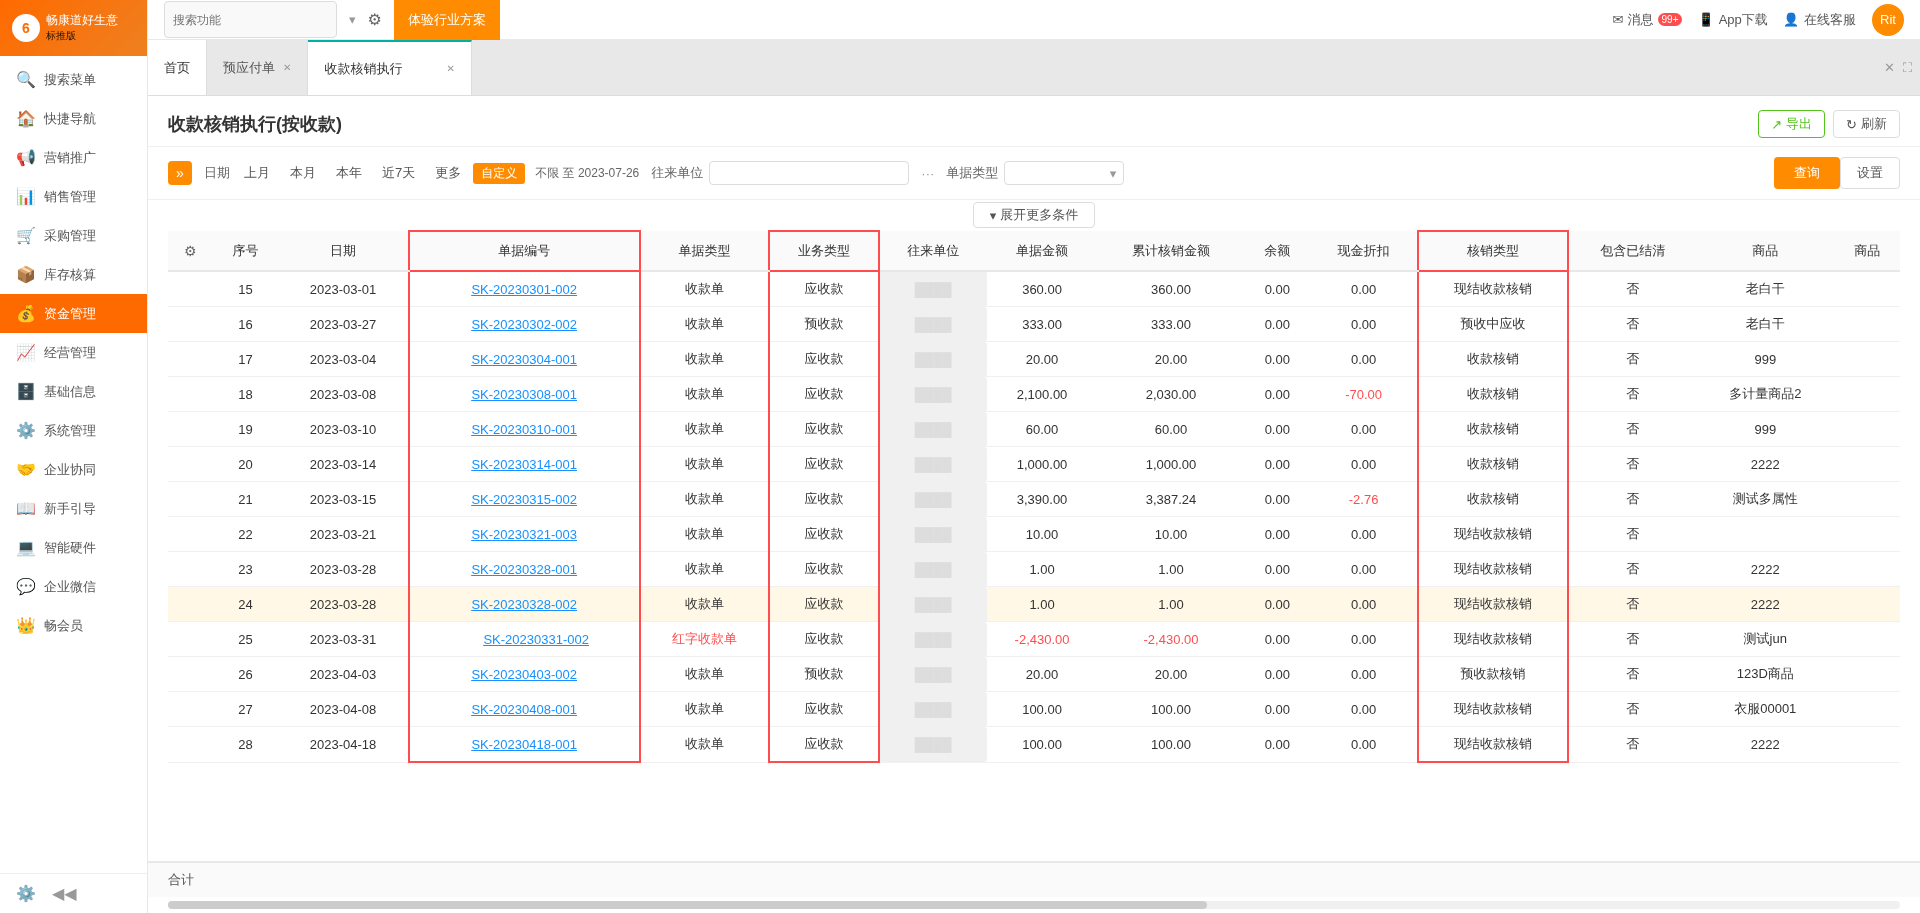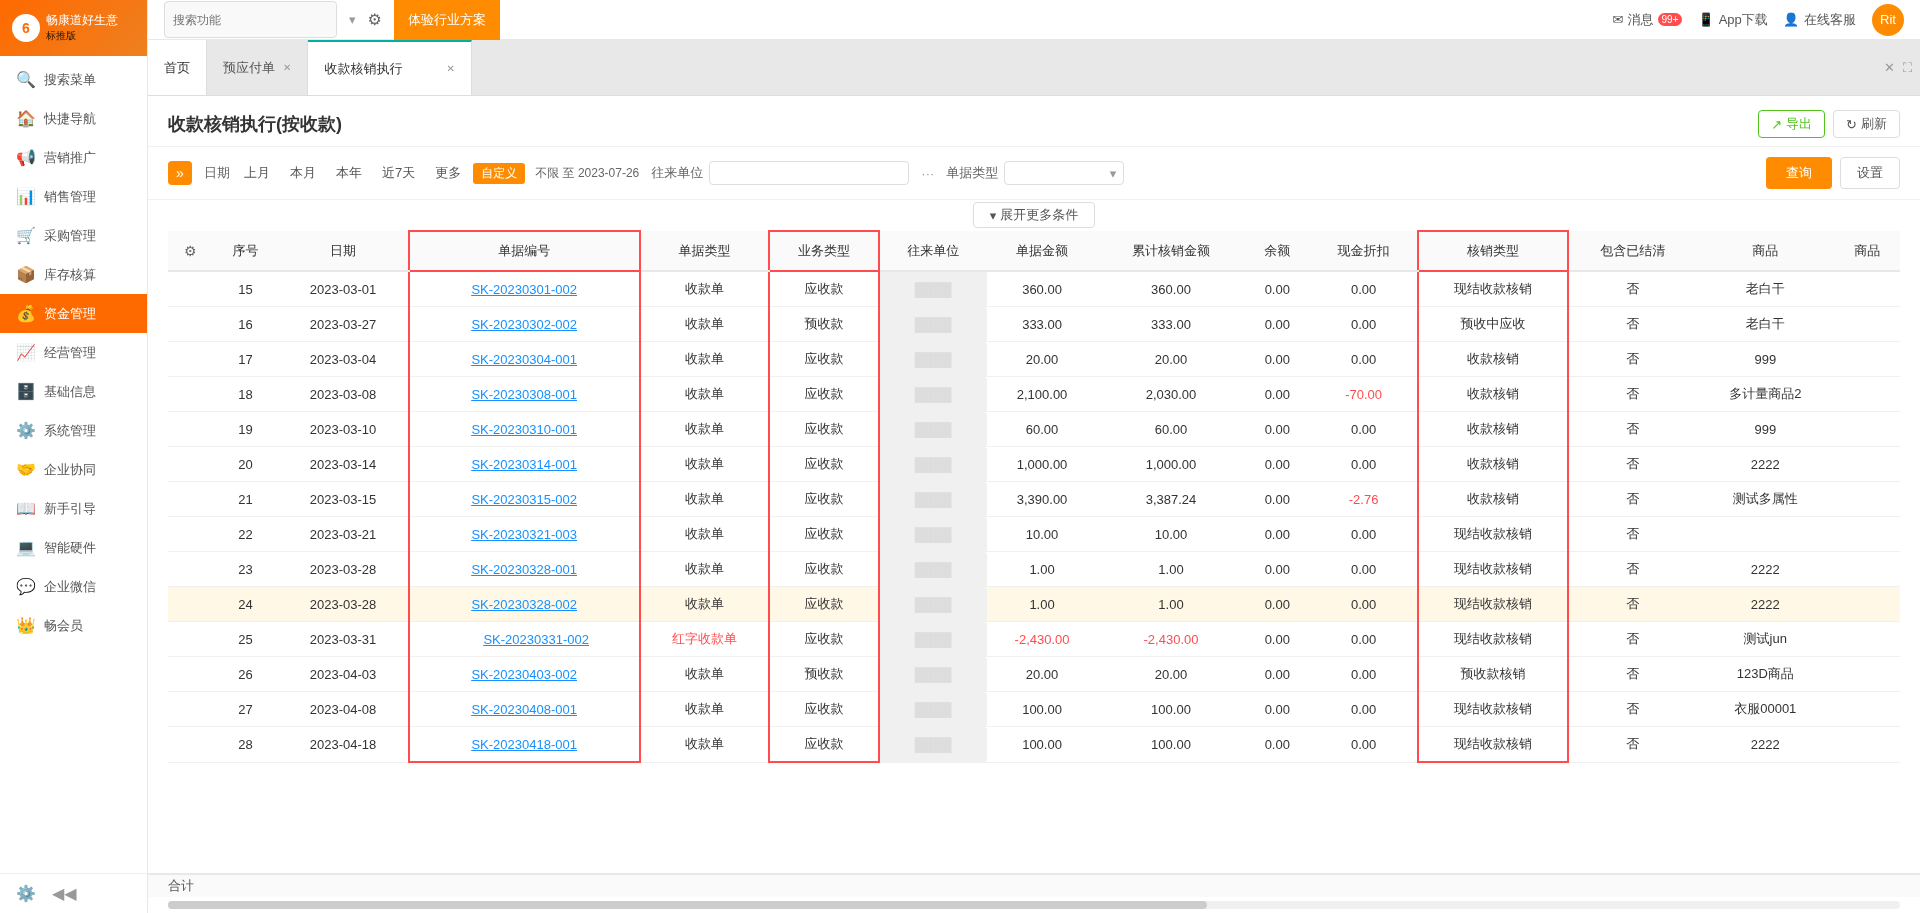--- a/index.html
+++ b/index.html
@@ -175,21 +175,21 @@
       padding: 8px 8px; text-align: center; color: #333;
       border-bottom: 1px solid #f0f0f0; white-space: nowrap;
     }
     tbody tr.highlighted { background: #fff8e6; }
     .link { color: #1890ff; cursor: pointer; text-decoration: underline; }
     .red-text { color: #ff4d4f; }
     .gear-icon { cursor: pointer; color: #666; font-size: 14px; }
 
     
     .table-footer {
-      padding: 2px 20px;
+      padding: 8px 20px;
       background: #fafafa;
       border-top: 2px solid #e8e8e8;
       display: flex; gap: 40px;
     }
     .table-footer-item { color: #555; font-size: 13px; }
 
     
     .table-hscroll { padding: 4px 20px; background: #fff; }
     ::-webkit-scrollbar { width: 6px; height: 6px; }
     ::-webkit-scrollbar-thumb { background: #ddd; border-radius: 3px; }
@@ -359,21 +359,21 @@
 
       <div class="filter-group">
         <span class="filter-label">单据类型</span>
         <div class="filter-select-wrap">
           <select class="filter-select">
             <option></option>
           </select>
         </div>
       </div>
 
-      <div style="margin-left:auto;display:flex;gap:8px;">
+      <div style="margin-left:auto;display:flex;">
         <button class="btn-query">查询</button>
         <button class="btn-settings">设置</button>
       </div>
     </div>
 
     <div class="filter-expand-row">
       <button class="btn-expand-more">
         <span>▾</span>
         <span>展开更多条件</span>
       </button>

